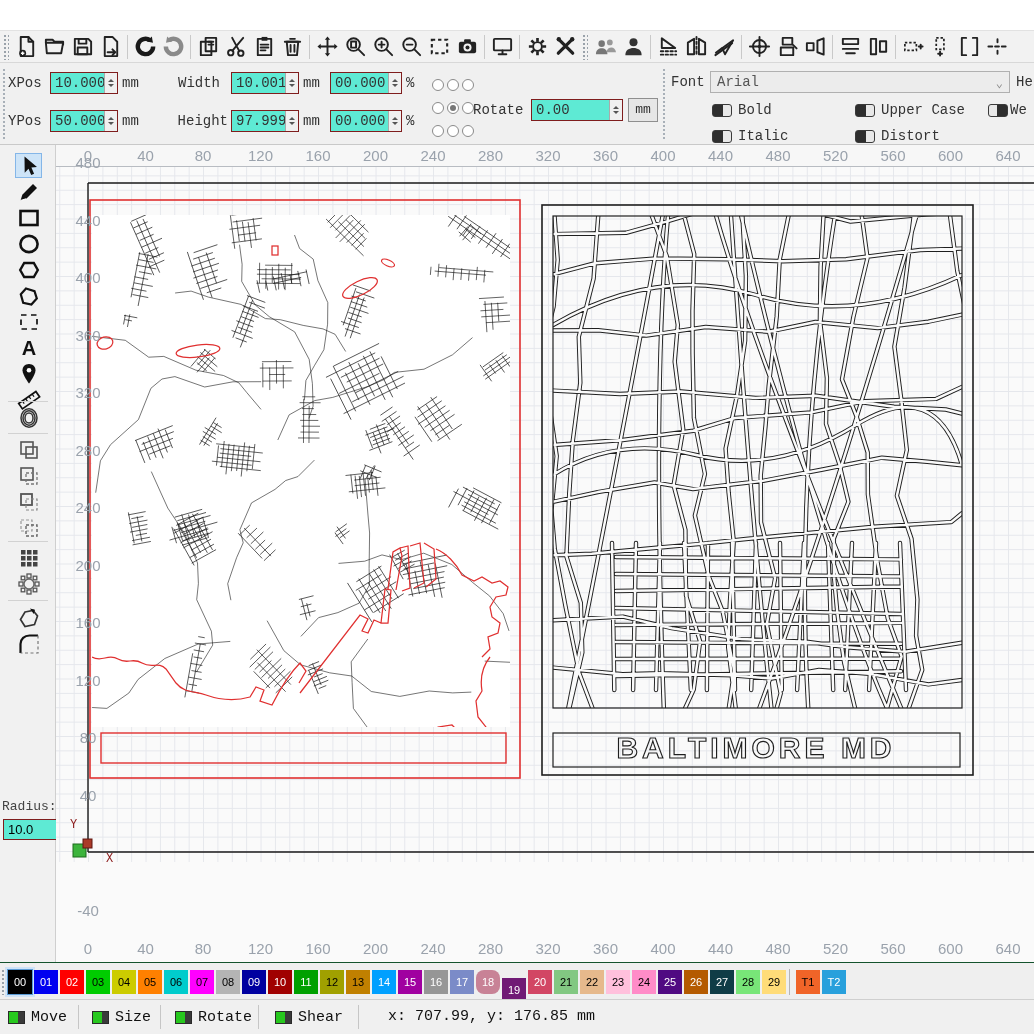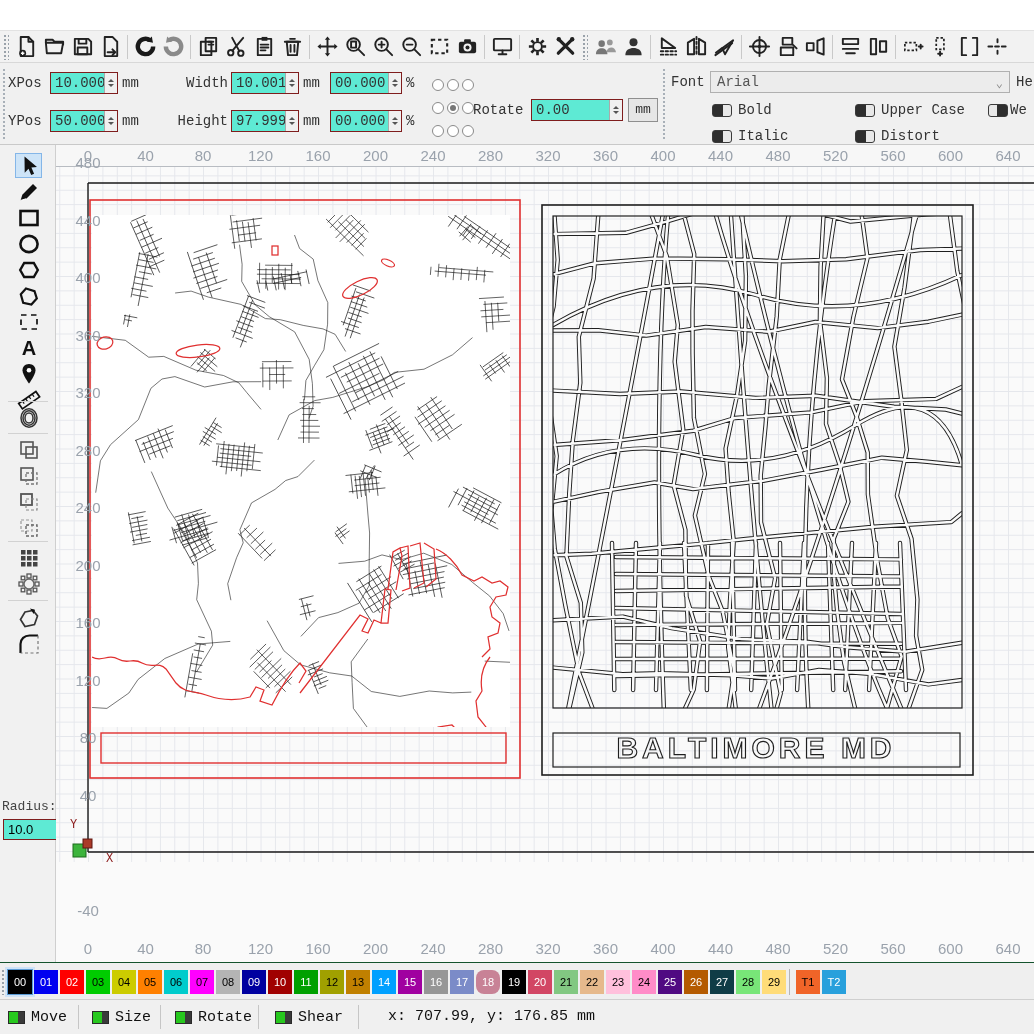--- a/index.html
+++ b/index.html
@@ -316,21 +316,21 @@
           <div></div>
         </div>
     </div>
     <div class="plabel" style="left:122px;top:9px">mm</div>
     <span style="position:absolute;left:146px;top:86px">
       <svg width="22" height="24" viewBox="0 0 22 24">
           <rect x="4" y="11" width="13" height="10" rx="1" fill="#222"></rect>
           <path d="M7.5 11V7.5a4 4 0 0 1 7.6-1.8" fill="none" stroke="#222" stroke-width="2.6"></path>
         </svg>
     </span>
-    <div class="plabel" style="left:170px;top:9px;width:58px;text-align:right">Width</div>
+    <div class="plabel" style="left:170px;top:9px;width:58px;text-align:center">Width</div>
     <div class="pinput" style="left:231px;top:9px;width:68px">
       <div class="val">10.001</div>
       <div class="spin">
           <div></div>
           <div></div>
         </div>
     </div>
     <div class="plabel" style="left:303px;top:9px">mm</div>
     <div class="pinput" style="left:330px;top:9px;width:72px">
       <div class="val">00.000</div>
@@ -783,21 +783,21 @@
       <div class="swatch" style="left: 242px; background: rgb(0, 0, 160); color: rgb(255, 255, 255);">09</div>
       <div class="swatch" style="left: 268px; background: rgb(160, 0, 0); color: rgb(255, 255, 255);">10</div>
       <div class="swatch" style="left: 294px; background: rgb(0, 160, 0); color: rgb(255, 255, 255);">11</div>
       <div class="swatch" style="left: 320px; background: rgb(160, 160, 0); color: rgb(0, 0, 0);">12</div>
       <div class="swatch" style="left: 346px; background: rgb(192, 128, 0); color: rgb(0, 0, 0);">13</div>
       <div class="swatch" style="left: 372px; background: rgb(0, 160, 255); color: rgb(255, 255, 255);">14</div>
       <div class="swatch" style="left: 398px; background: rgb(160, 0, 160); color: rgb(255, 255, 255);">15</div>
       <div class="swatch" style="left: 424px; background: rgb(150, 150, 150); color: rgb(255, 255, 255);">16</div>
       <div class="swatch" style="left: 450px; background: rgb(123, 139, 200); color: rgb(255, 255, 255);">17</div>
       <div class="swatch" style="left: 476px; background: rgb(200, 130, 150); color: rgb(255, 255, 255); border-radius: 8px;">18</div>
-      <div class="swatch" style="left: 502px; background: #000000; color: rgb(255, 255, 255);">19</div>
+      <div class="swatch" style="left: 502px; background: #701a75; color: rgb(255, 255, 255); margin-top: 8px;">19</div>
       <div class="swatch" style="left: 528px; background: rgb(210, 70, 100); color: rgb(255, 255, 255);">20</div>
       <div class="swatch" style="left: 554px; background: rgb(130, 200, 130); color: rgb(0, 0, 0);">21</div>
       <div class="swatch" style="left: 580px; background: rgb(230, 185, 140); color: rgb(0, 0, 0);">22</div>
       <div class="swatch" style="left: 606px; background: rgb(255, 192, 220); color: rgb(0, 0, 0);">23</div>
       <div class="swatch" style="left: 632px; background: rgb(255, 140, 200); color: rgb(0, 0, 0);">24</div>
       <div class="swatch" style="left: 658px; background: rgb(80, 10, 130); color: rgb(255, 255, 255);">25</div>
       <div class="swatch" style="left: 684px; background: rgb(180, 90, 0); color: rgb(255, 255, 255);">26</div>
       <div class="swatch" style="left: 710px; background: rgb(15, 60, 70); color: rgb(255, 255, 255);">27</div>
       <div class="swatch" style="left: 736px; background: rgb(120, 230, 120); color: rgb(0, 0, 0);">28</div>
       <div class="swatch" style="left: 762px; background: rgb(255, 220, 120); color: rgb(0, 0, 0);">29</div>

